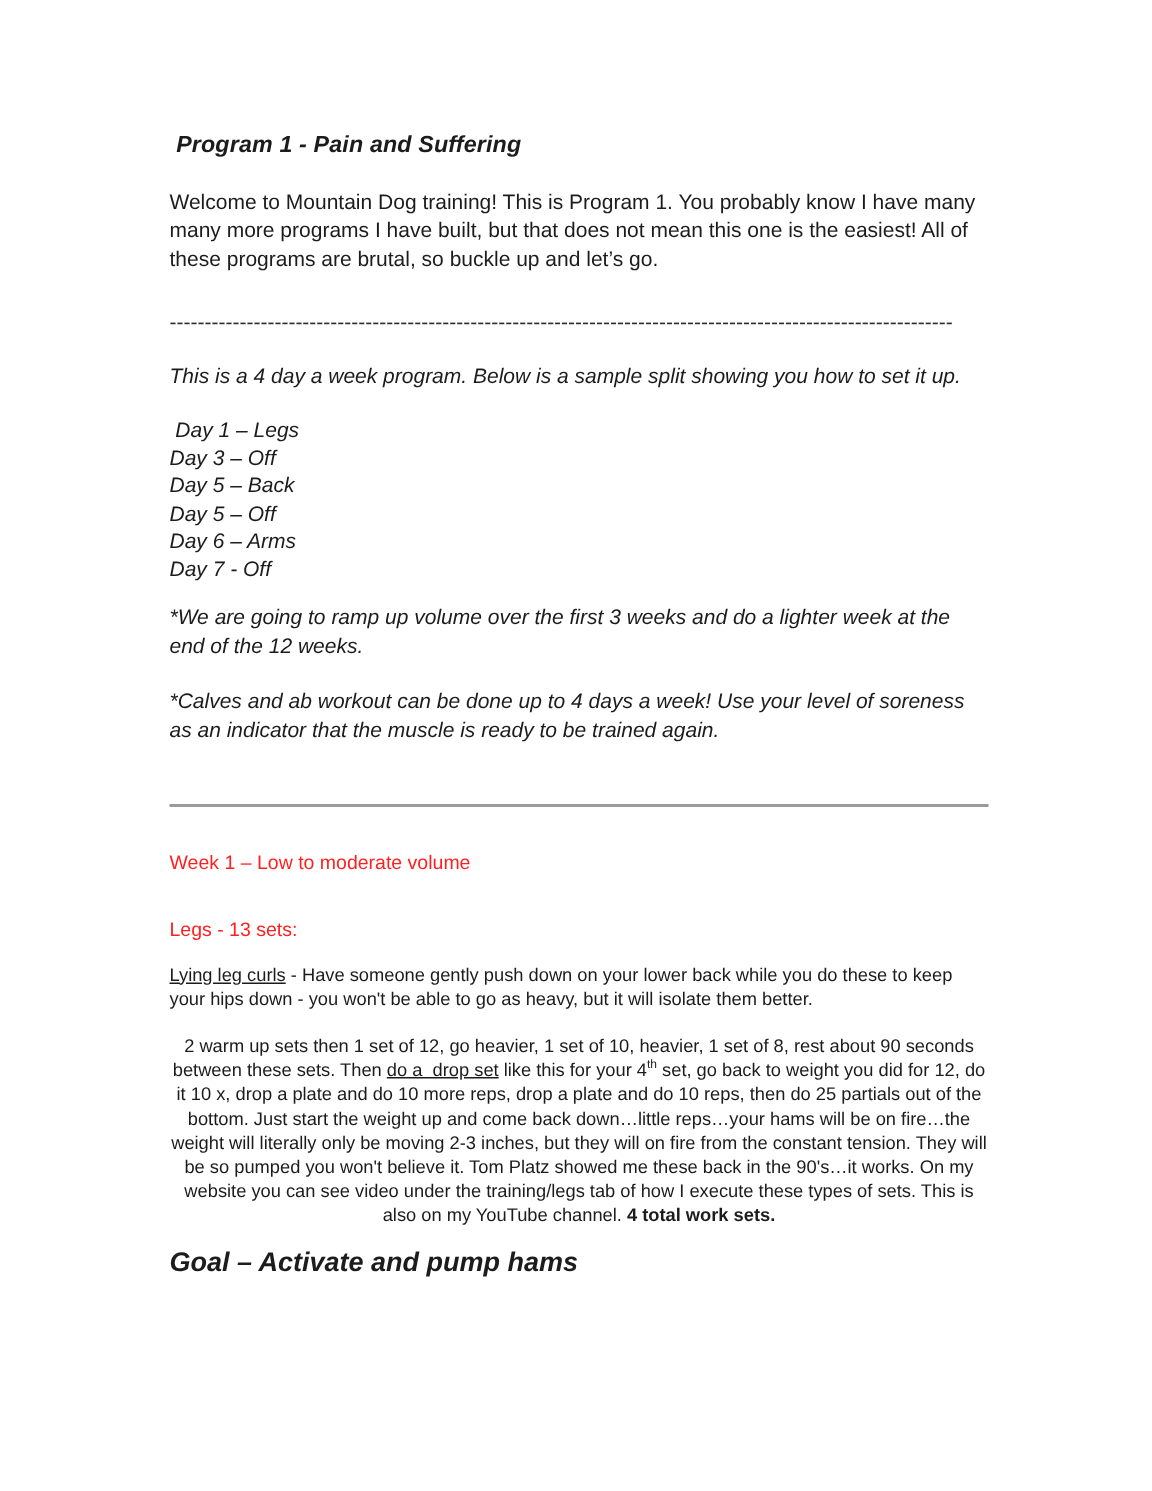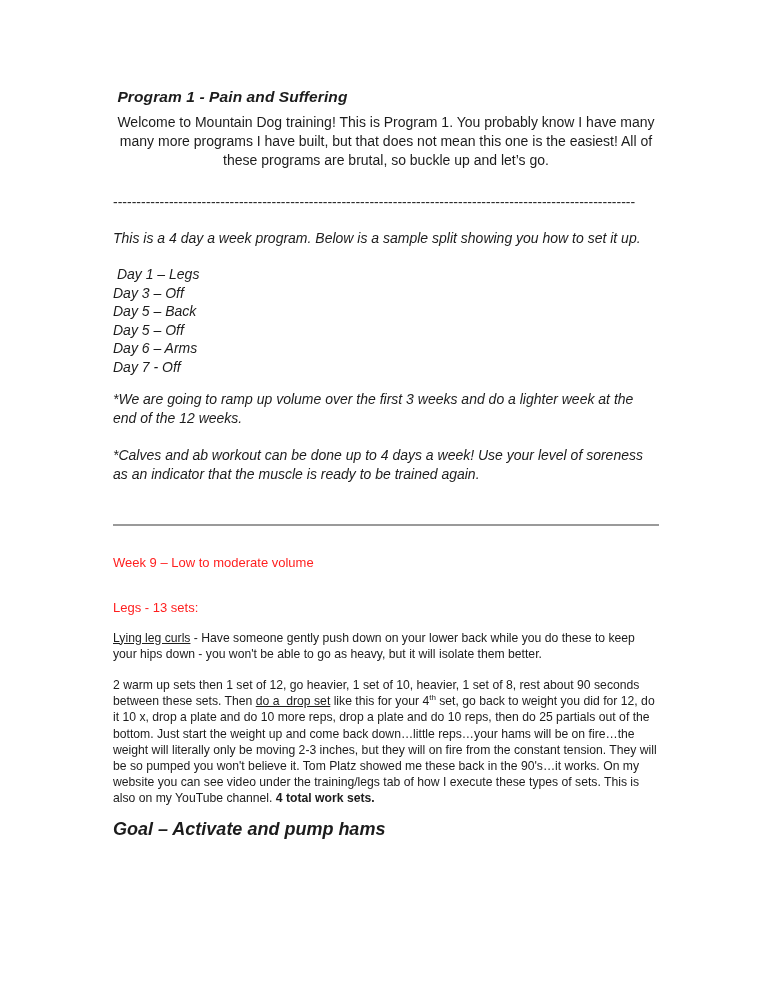--- a/index.html
+++ b/index.html
@@ -28,24 +28,23 @@
   .pre { white-space: pre-wrap; }
 
   .doc-title {
     padding-top: 88px;
     font-size: 15.5px;
     font-weight: bold;
     font-style: italic;
     letter-spacing: 0.1px;
   }
   .intro-para {
-    margin-top: 7px;
+    margin-top: 19px;
     font-size: 14px;
     line-height: 19px;
-    text-align: center;
   }
   .dashed-divider {
     margin-top: 23px;
     font-size: 14px;
     line-height: 19px;
     color: #2d2d2d;
     overflow: hidden;
     white-space: nowrap;
   }
   .split-intro {
@@ -79,21 +78,21 @@
     line-height: 17px;
     color: #ff1f1f;
   }
   .week-heading { margin-top: 28px; }
   .legs-heading { margin-top: 28px; }
   .small-para {
     font-size: 12.2px;
     line-height: 16.2px;
   }
   .exercise-para { margin-top: 14px; }
-  .instructions-para { margin-top: 15px; }
+  .instructions-para { margin-top: 15px; text-align: center; }
   .underlined { text-decoration: underline; }
   .sup {
     vertical-align: super;
     font-size: 8px;
     line-height: 0;
   }
   .bold { font-weight: bold; }
   .goal-line {
     margin-top: 14px;
     font-size: 18px;
@@ -124,21 +123,21 @@
       <div class="pre">Day 6 – Arms</div>
       <div class="pre">Day 7 - Off</div>
     </div>
 
     <p class="note-para note-volume pre">*We are going to ramp up volume over the first 3 weeks and do a lighter week at the end of the 12 weeks.</p>
 
     <p class="note-para note-calves pre">*Calves and ab workout can be done up to 4 days a week! Use your level of soreness as an indicator that the muscle is ready to be trained again.</p>
 
     <hr class="section-divider">
 
-    <div class="red-heading week-heading pre">Week 9 – Low to moderate volume</div>
+    <div class="red-heading week-heading pre">Week 1 – Low to moderate volume</div>
 
     <div class="red-heading legs-heading pre">Legs - 13 sets:</div>
 
     <p class="small-para exercise-para pre"><span class="underlined">Lying leg curls</span><span> - Have someone gently push down on your lower back while you do these to keep your hips down - you won't be able to go as heavy, but it will isolate them better.</span></p>
 
     <p class="small-para instructions-para pre"><span>2 warm up sets then 1 set of 12, go heavier, 1 set of 10, heavier, 1 set of 8, rest about 90 seconds between these sets. Then </span><span class="underlined">do a  drop set</span><span> like this for your 4</span><span class="sup">th</span><span> set, go back to weight you did for 12, do it 10 x, drop a plate and do 10 more reps, drop a plate and do 10 reps, then do 25 partials out of the bottom. Just start the weight up and come back down…little reps…your hams will be on fire…the  weight will literally only be moving 2-3 inches, but they will on fire from the constant tension. They will be so pumped you won't believe it. Tom Platz showed me these back in the 90's…it works. On my website you can see video under the training/legs tab of how I execute these types of sets. This is also on my YouTube channel. </span><span class="bold">4 total work sets.</span></p>
 
     <div class="goal-line pre">Goal – Activate and pump hams</div>
 
   </div>

